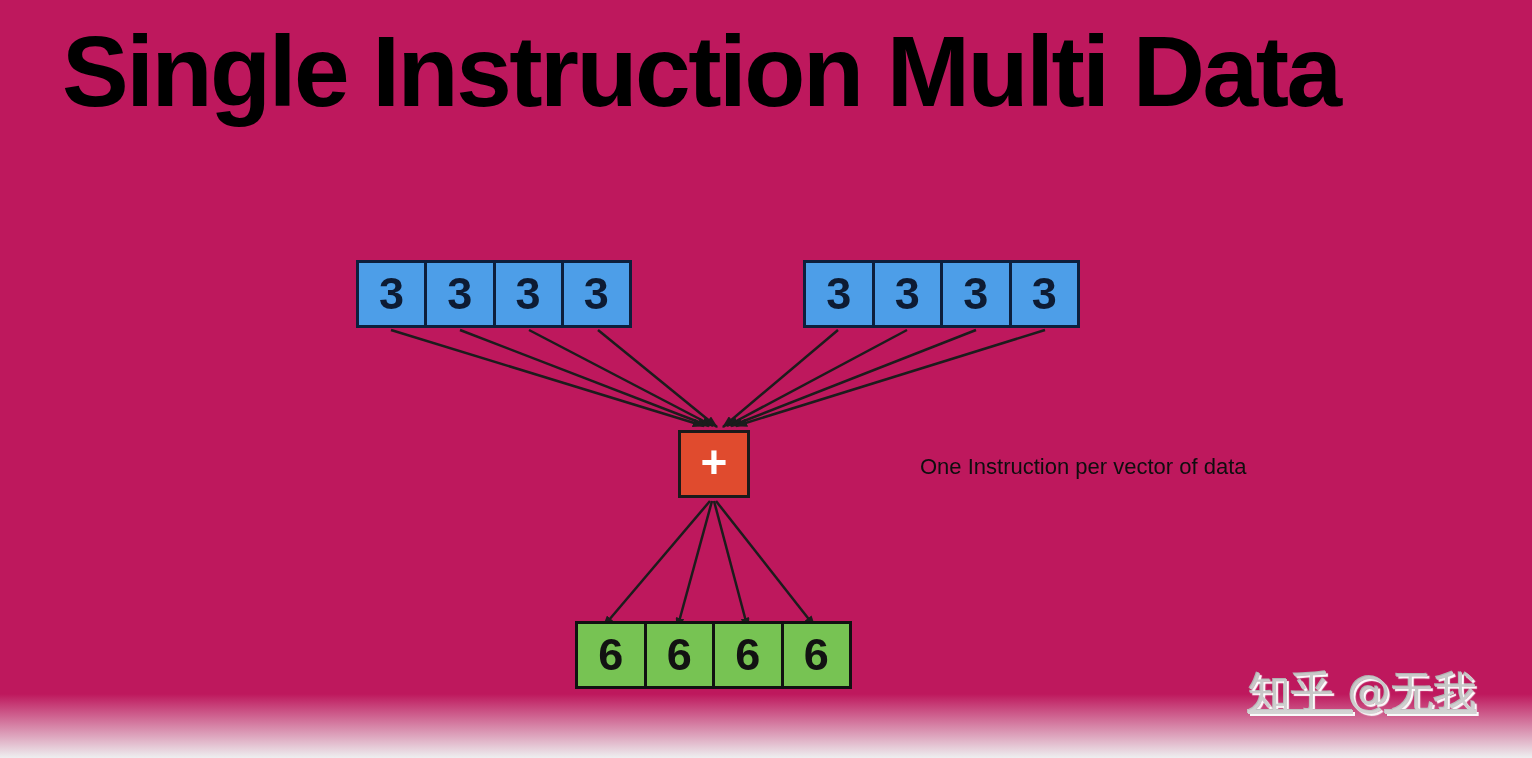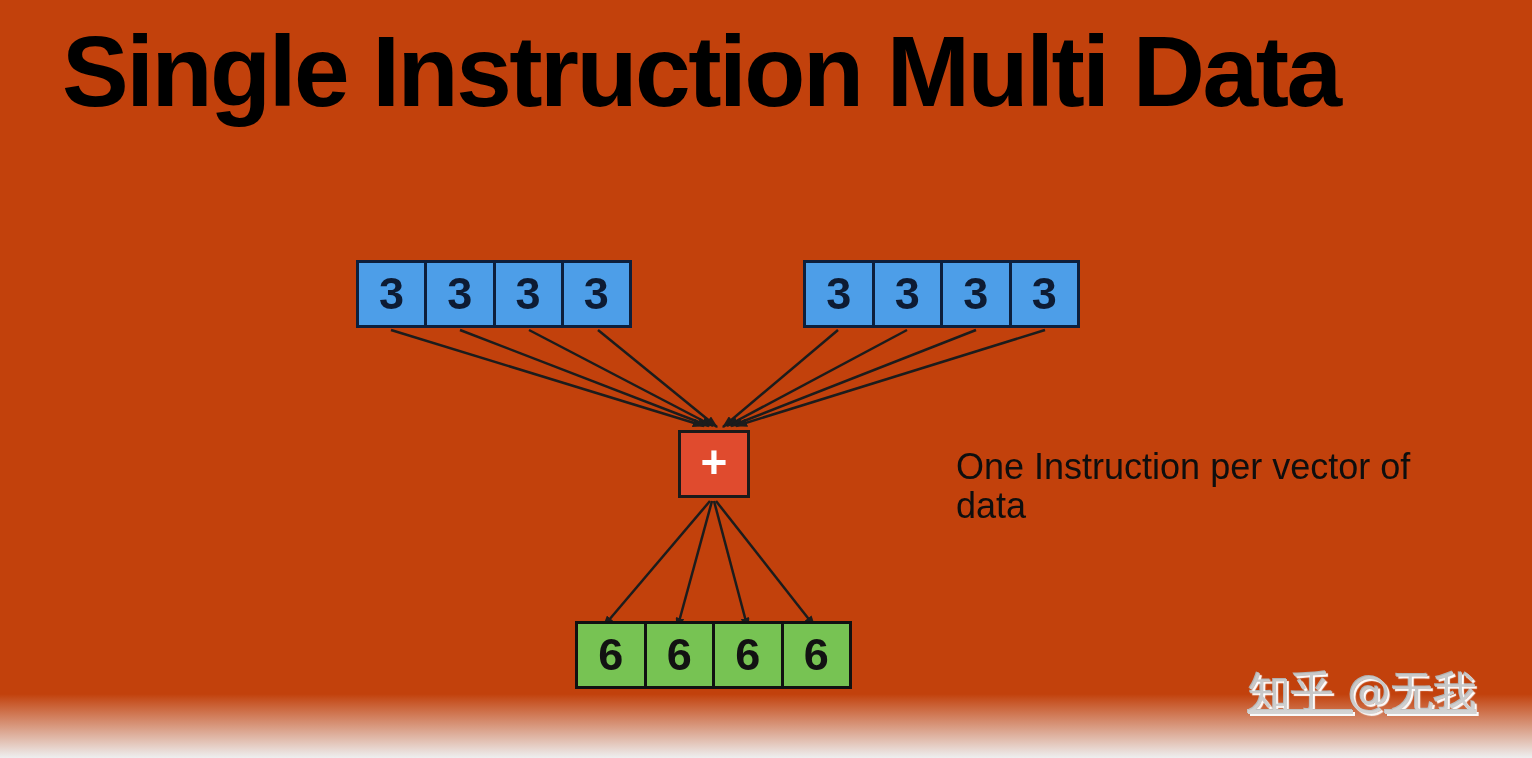--- a/index.html
+++ b/index.html
@@ -1,19 +1,19 @@
 <!DOCTYPE html>
 <html style="--title-text: #000000; --input-fill: #4d9ee8; --input-border: #0d1f3c; --digit-blue: #0d1b33; --operator-fill: #e04b2e; --operator-border: #1a1a1a; --output-fill: #77c353; --output-border: #111111; --digit-green: #121212; --arrow: #1c1c1c; --watermark-text: #c8c8c8;"><head>
 <meta charset="utf-8">
 <style>
   html,body{margin:0;padding:0;background:#ffffff;}
   .slide{
     position:relative;
     width:1532px;height:758px;
-    background:#c2410c;
+    background:#be185d;
     overflow:hidden;
     font-family:"Liberation Sans","DejaVu Sans",sans-serif;
   }
   .title{
     position:absolute;left:62px;top:14px;
     margin:0;
     font-size:100px;
     font-weight:bold;
     letter-spacing:-2.5px;
     color:var(--title-text,#000);
@@ -55,22 +55,22 @@
     background:var(--operator-fill,#e04b2e);
     display:flex;align-items:center;justify-content:center;
   }
   .op-box .op{
     color:#ffffff;
     font-size:46px;font-weight:bold;
     line-height:1;
     margin-top:-4px;
   }
   .annotation{
-    position:absolute;left:956px;top:447px;width:478px;
-    font-size:36px;line-height:39px;
+    position:absolute;left:920px;top:447px;width:478px;
+    font-size:22px;line-height:39px;
     color:#0e0e0e;
   }
   .watermark{
     position:absolute;left:1248px;top:664px;
     font-size:43px;
     color:var(--watermark-text,#c8c8c8);
     text-shadow:2px 2px 1px #ffffff,-1px -1px 0 #b2b2b2;
     white-space:nowrap;
     font-family:"DejaVu Sans","Liberation Sans",sans-serif;
     text-decoration:underline;

